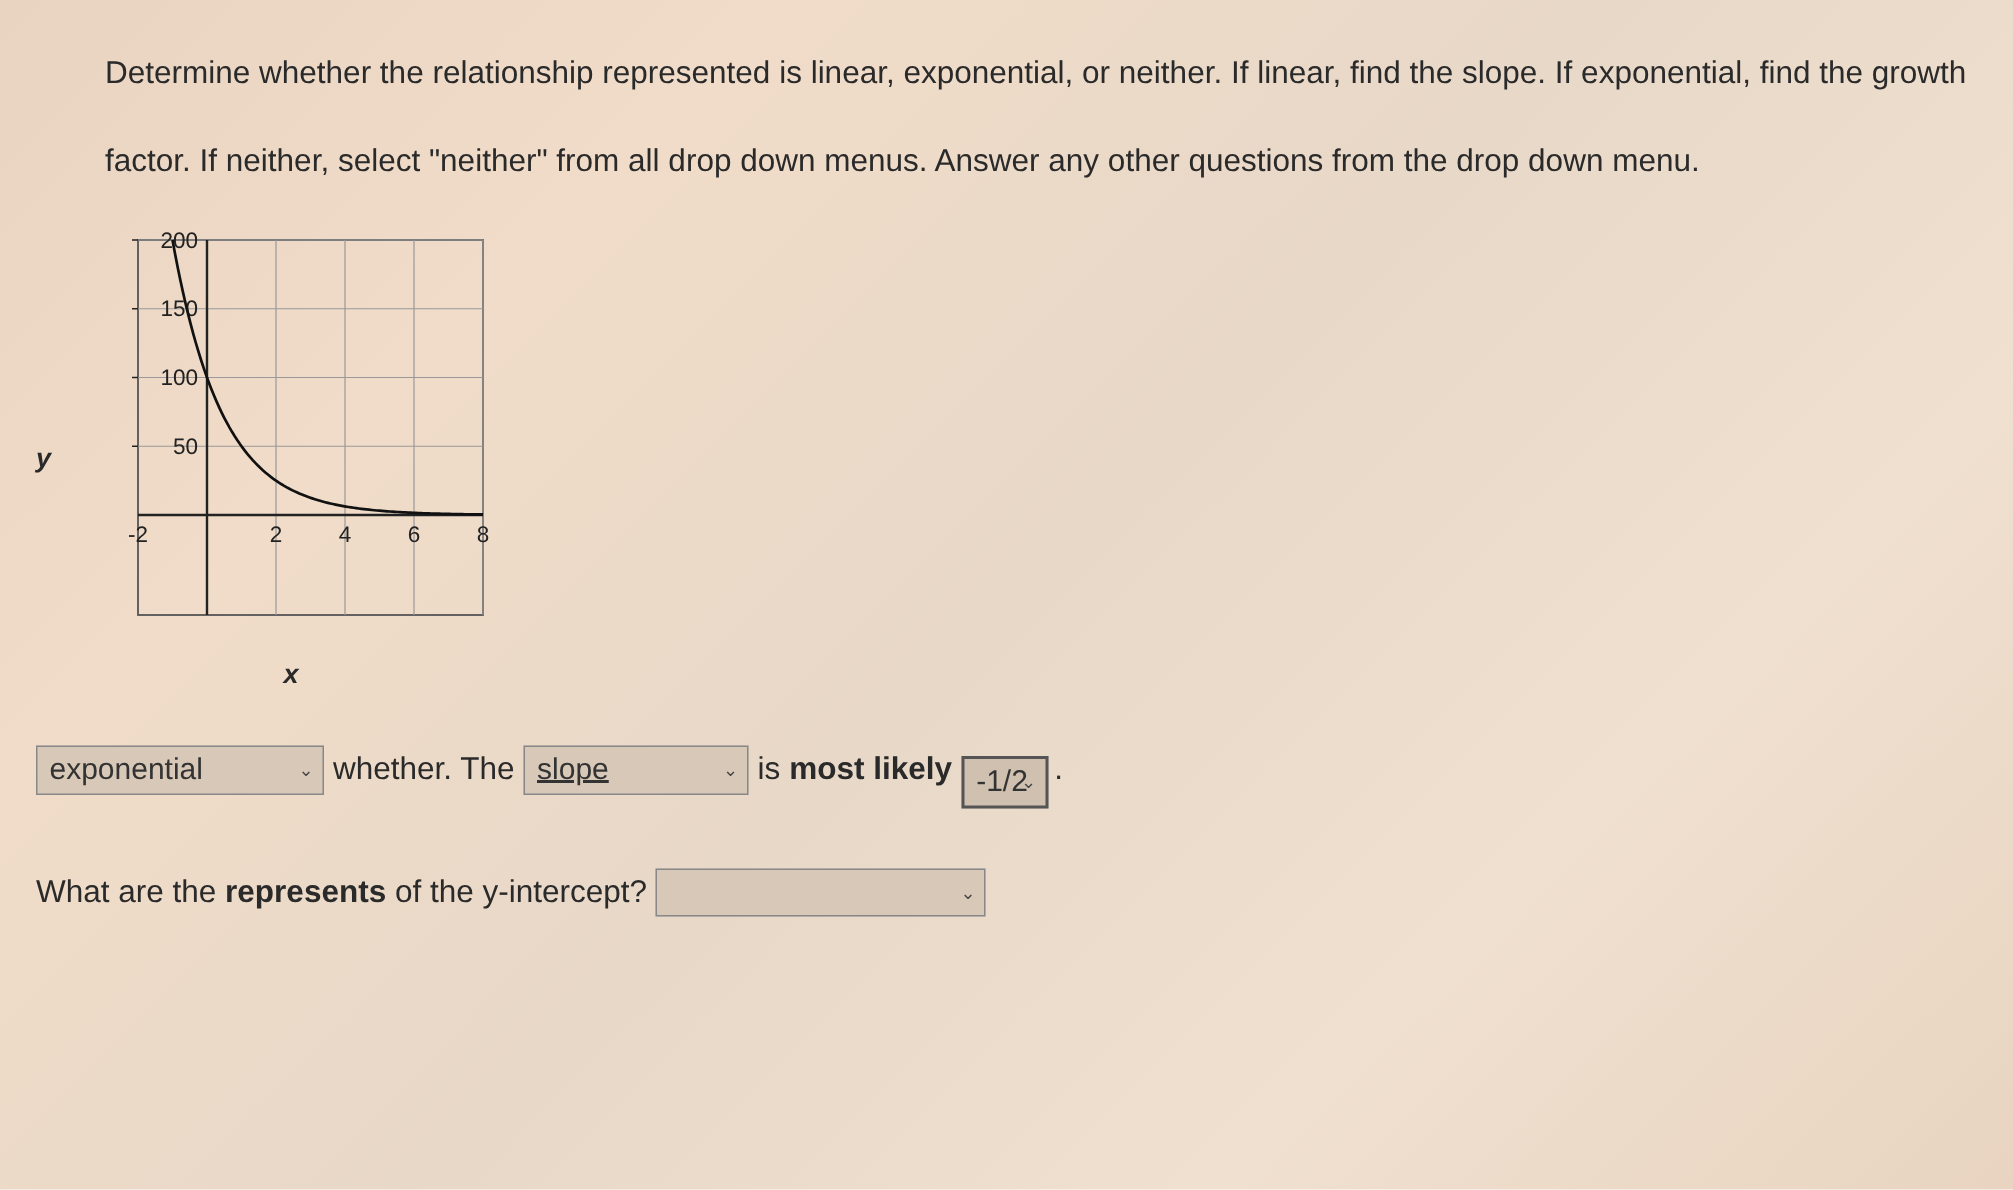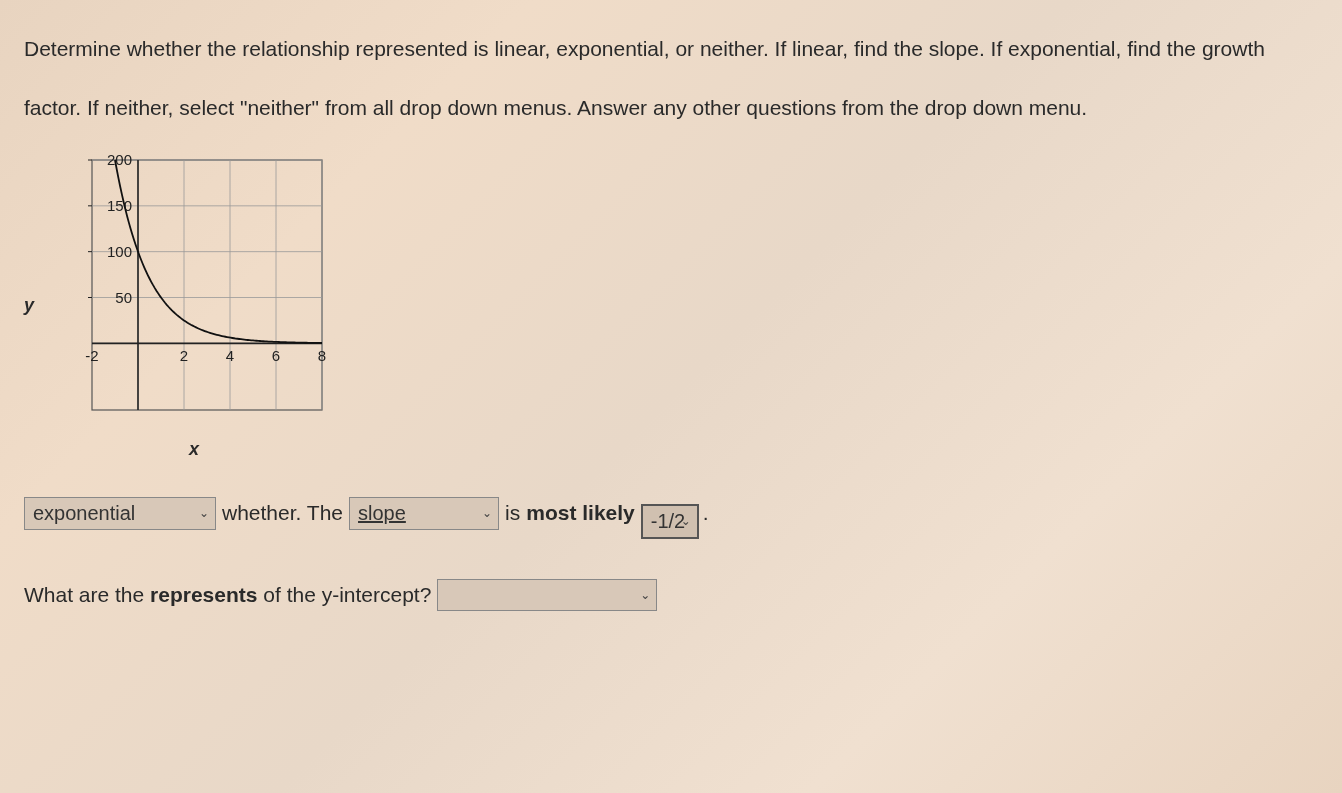--- a/index.html
+++ b/index.html
@@ -8,20 +8,21 @@
       background: linear-gradient(135deg, #e8d4c0 0%, #f0dcc8 25%, #e8d8c8 50%, #f0e0d0 75%, #e8d4c0 100%);
       padding: 20px 24px;
       width: 1342px;
       height: 793px;
       color: #2a2a2a;
       font-size: 21px;
     }
     .instruction {
       line-height: 2.8;
       margin-bottom: 12px;
+      margin-left: 46px;
     }
     .chart-container {
       position: relative;
       width: 310px;
       height: 310px;
       margin-bottom: 28px;
     }
     .chart-svg {
       position: absolute;
       left: 28px;

